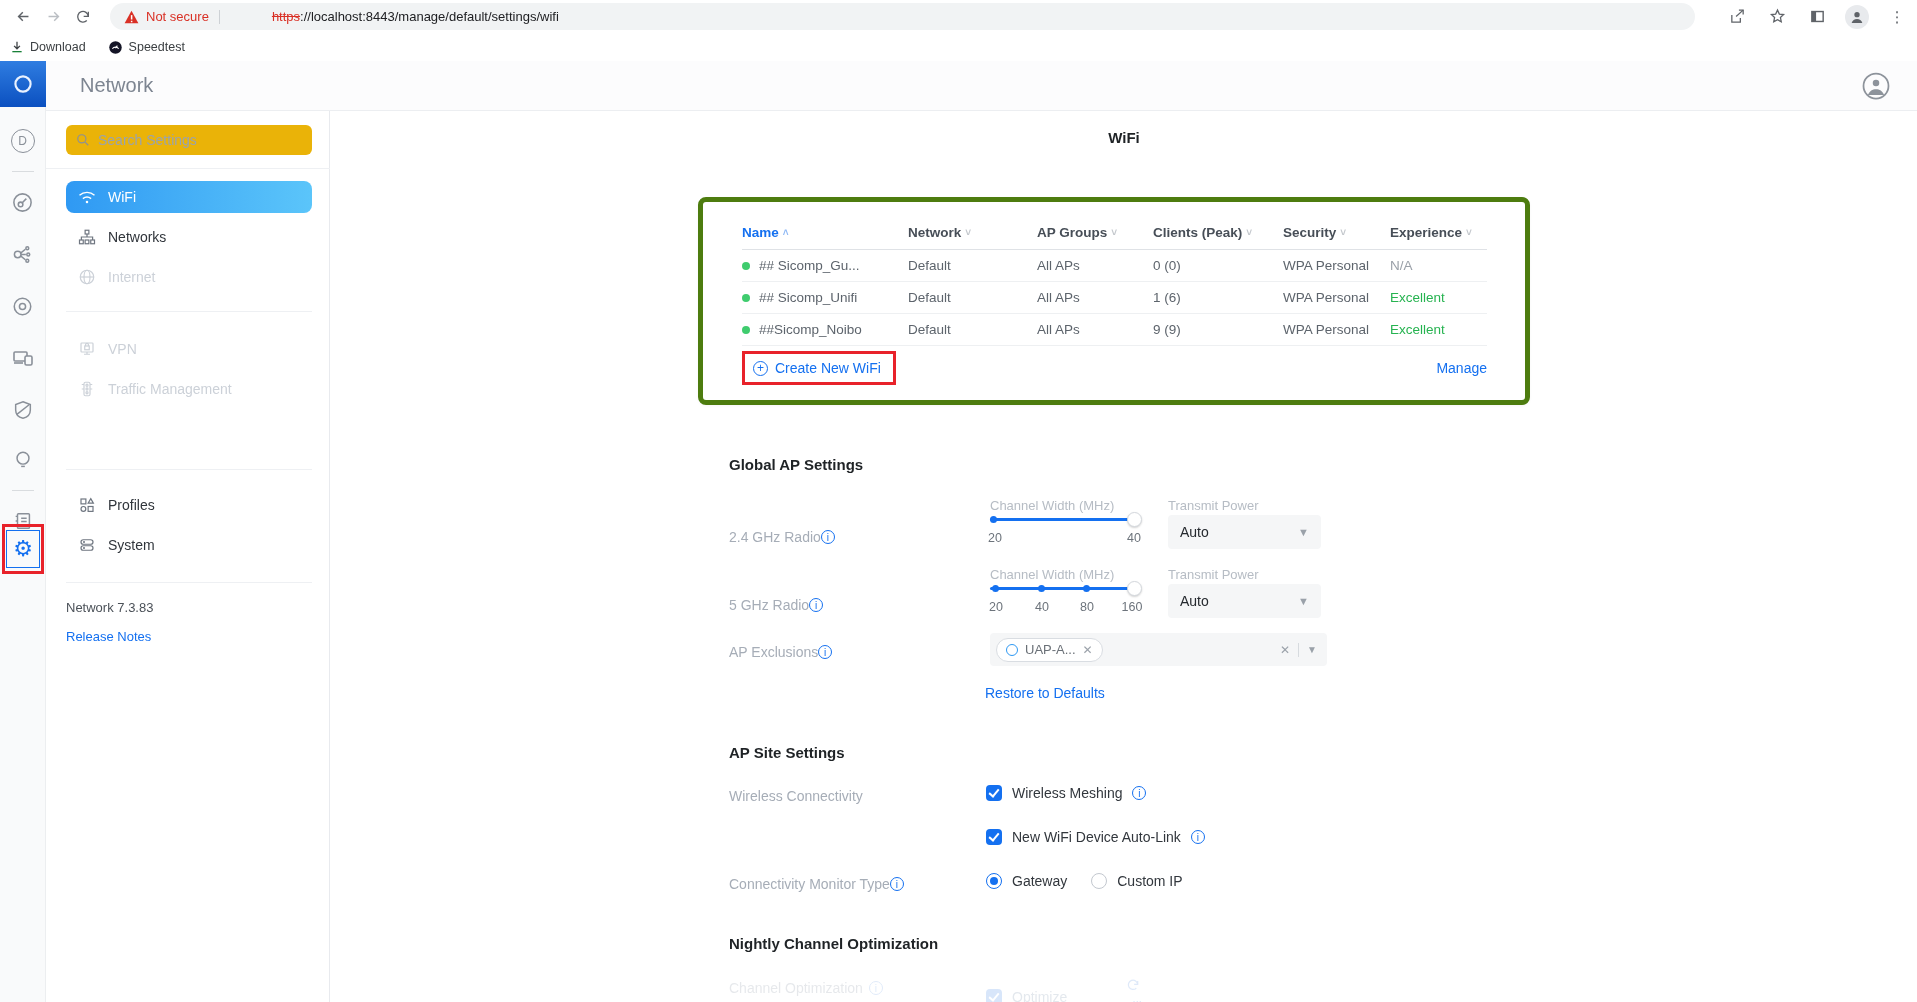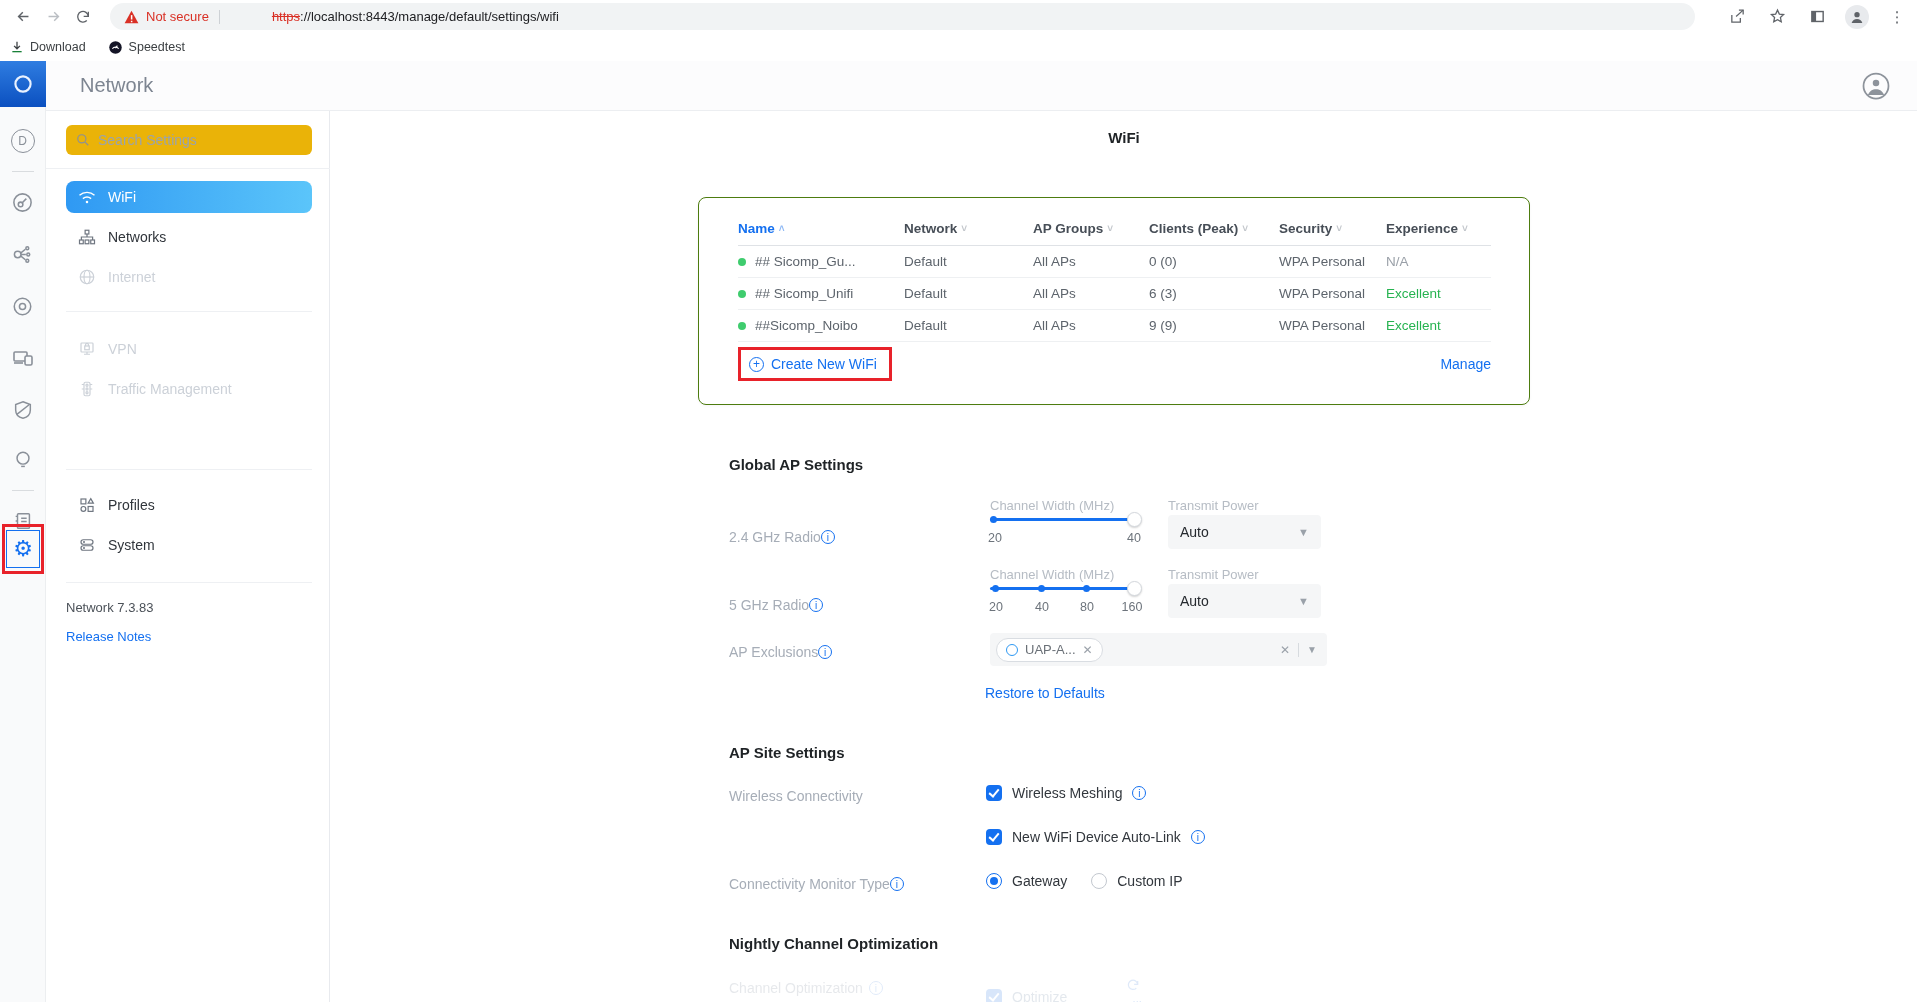--- a/index.html
+++ b/index.html
@@ -48,21 +48,21 @@
   .side-item.selected .si-icon { color:#fff; }
   .side-item.disabled { color:#ccd1d8; cursor:default; }
   .side-item.disabled .si-icon { color:#ccd1d8; }
   .side-version { position:absolute; left:20px; font-size:13px; color:#4b5158; }
   .side-release { position:absolute; left:20px; font-size:13px; color:#1470f0; cursor:pointer; }
 
   
   .content { position:absolute; left:331px; top:111px; width:1586px; height:891px; background:#fff; }
   .page-title { position:absolute; left:0; top:18px; width:1586px; text-align:center; font-size:15px; font-weight:700; color:#1f2326; }
 
-  .card { position:absolute; left:367px; top:86px; width:832px; height:208px; background:#fff; border:1px solid #4d7c0f; border-radius:8px; box-shadow:0 1px 3px rgba(0,0,0,0.04); padding:14px 38px 0 39px; }
+  .card { position:absolute; left:367px; top:86px; width:832px; height:208px; background:#fff; border:5px solid #4d7c0f; border-radius:8px; box-shadow:0 1px 3px rgba(0,0,0,0.04); padding:14px 38px 0 39px; }
   .tbl-head, .tbl-row { display:grid; grid-template-columns:166px 129px 116px 130px 107px 1fr; align-items:center; }
   .tbl-head { height:34px; border-bottom:1px solid #dfe2e6; font-size:13.5px; font-weight:700; color:#474e57; }
   .th { display:flex; align-items:center; gap:4px; cursor:pointer; }
   .th .caret { font-size:10px; color:#c3c7cc; }
   .th.sorted { color:#1470f0; }
   .th.sorted .caret { color:#8fb9f5; }
   .tbl-row { height:32px; border-bottom:1px solid #eef0f2; font-size:13.5px; color:#5d6océ; color:#5d646c; cursor:pointer; }
   .tbl-row:last-of-type { border-bottom:1px solid #eef0f2; }
   .cell-name { display:flex; align-items:center; gap:9px; }
   .dot { width:8px; height:8px; border-radius:50%; background:#3fcc6e; flex:none; }
@@ -410,21 +410,21 @@
         <span>WPA Personal</span>
         <span class="exp-na">N/A</span>
       </div>
       <div class="tbl-row">
         <span class="cell-name">
             <span class="dot"></span>
             <span>## Sicomp_Unifi</span>
           </span>
         <span>Default</span>
         <span>All APs</span>
-        <span>6 (3)</span>
+        <span>1 (6)</span>
         <span>WPA Personal</span>
         <span class="exp-good">Excellent</span>
       </div>
       <div class="tbl-row">
         <span class="cell-name">
             <span class="dot"></span>
             <span>##Sicomp_Noibo</span>
           </span>
         <span>Default</span>
         <span>All APs</span>

